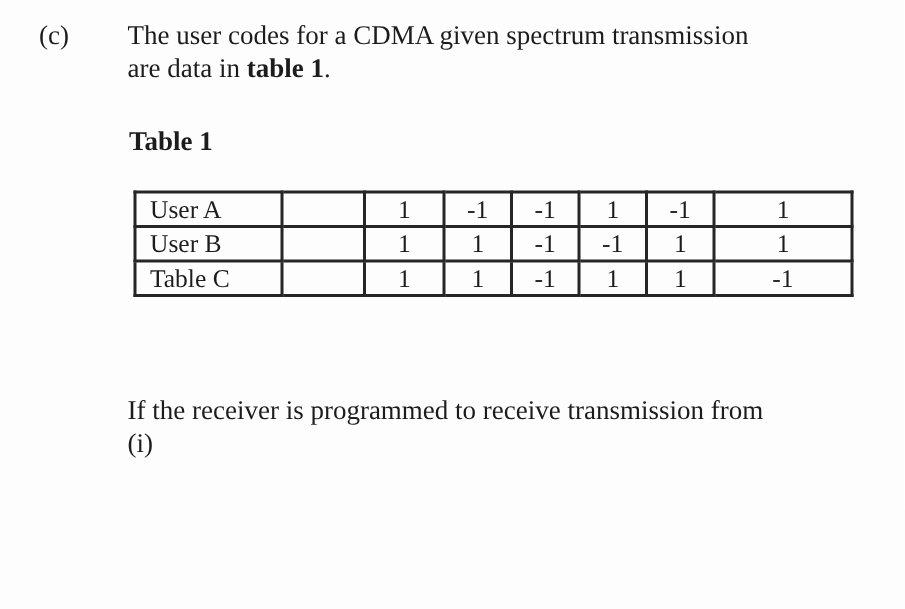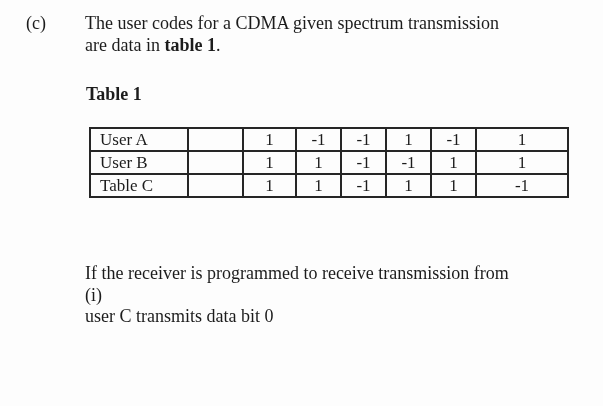--- a/index.html
+++ b/index.html
@@ -135,19 +135,18 @@
       </tr>
     </tbody>
   </table>
 
   <div class="question">
     <div>If the receiver is programmed to receive transmission from</div>
     <div class="list-item">
       <span class="numeral">(i)</span>
     </div>
     <div class="list-item">
-      <span>user C transmits data bit 0</span>
     </div>
     <div class="list-item">
     </div>
   </div>
 
 </div>
 
 </body></html>

